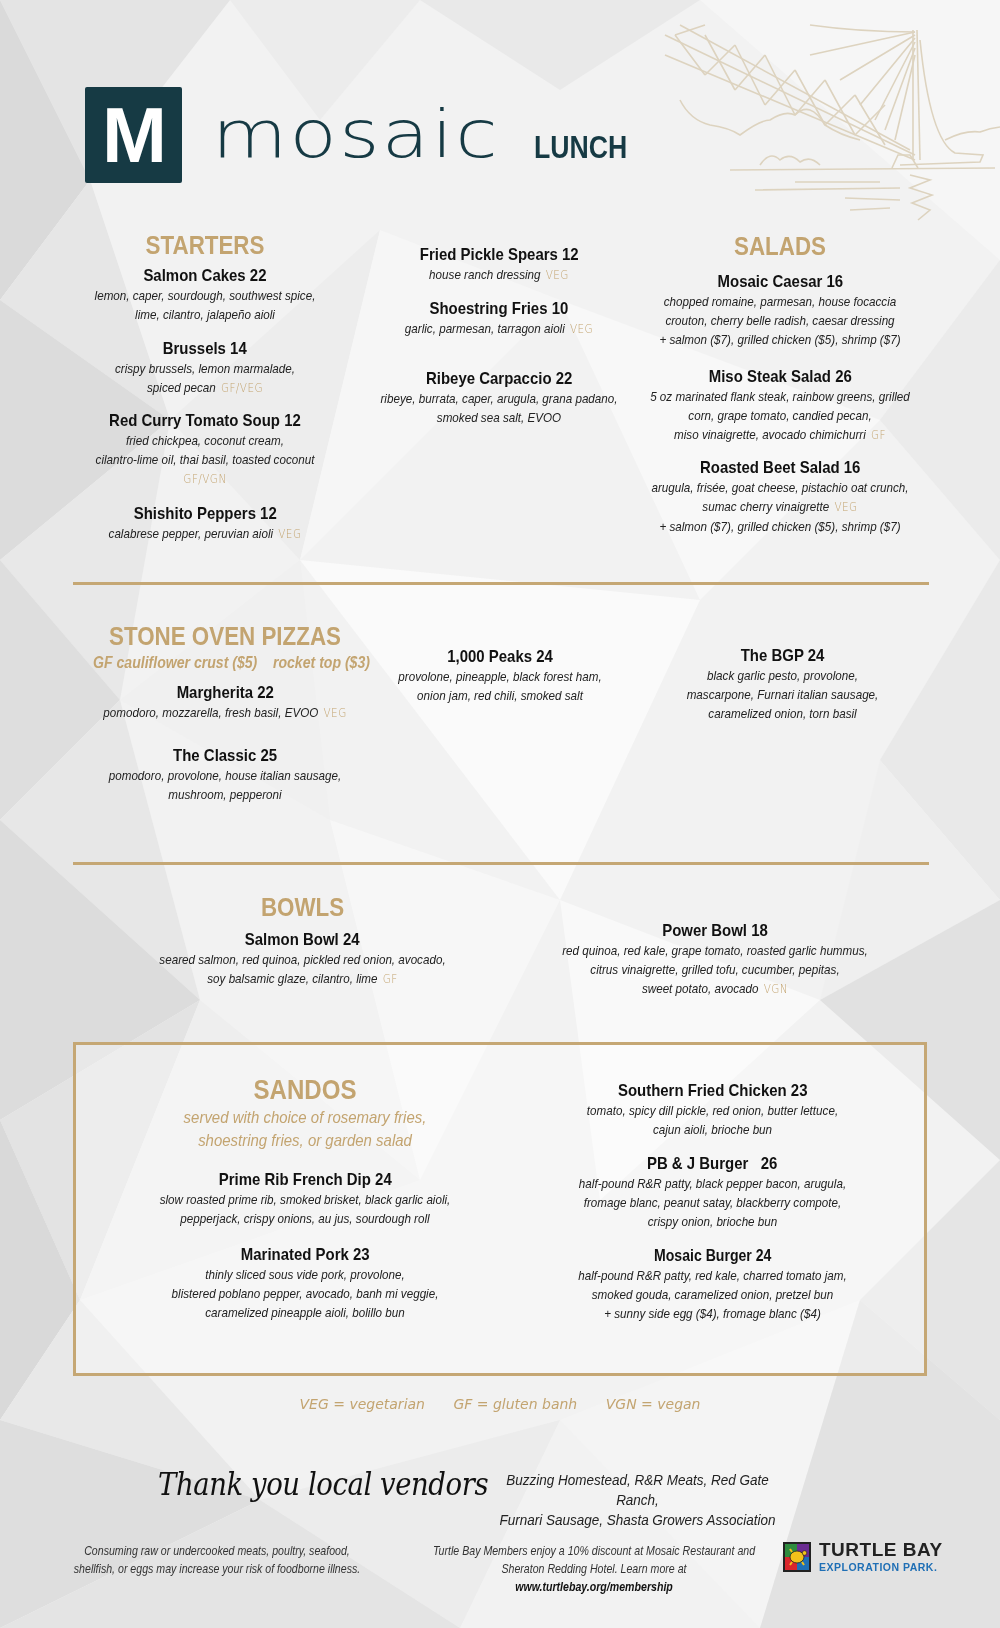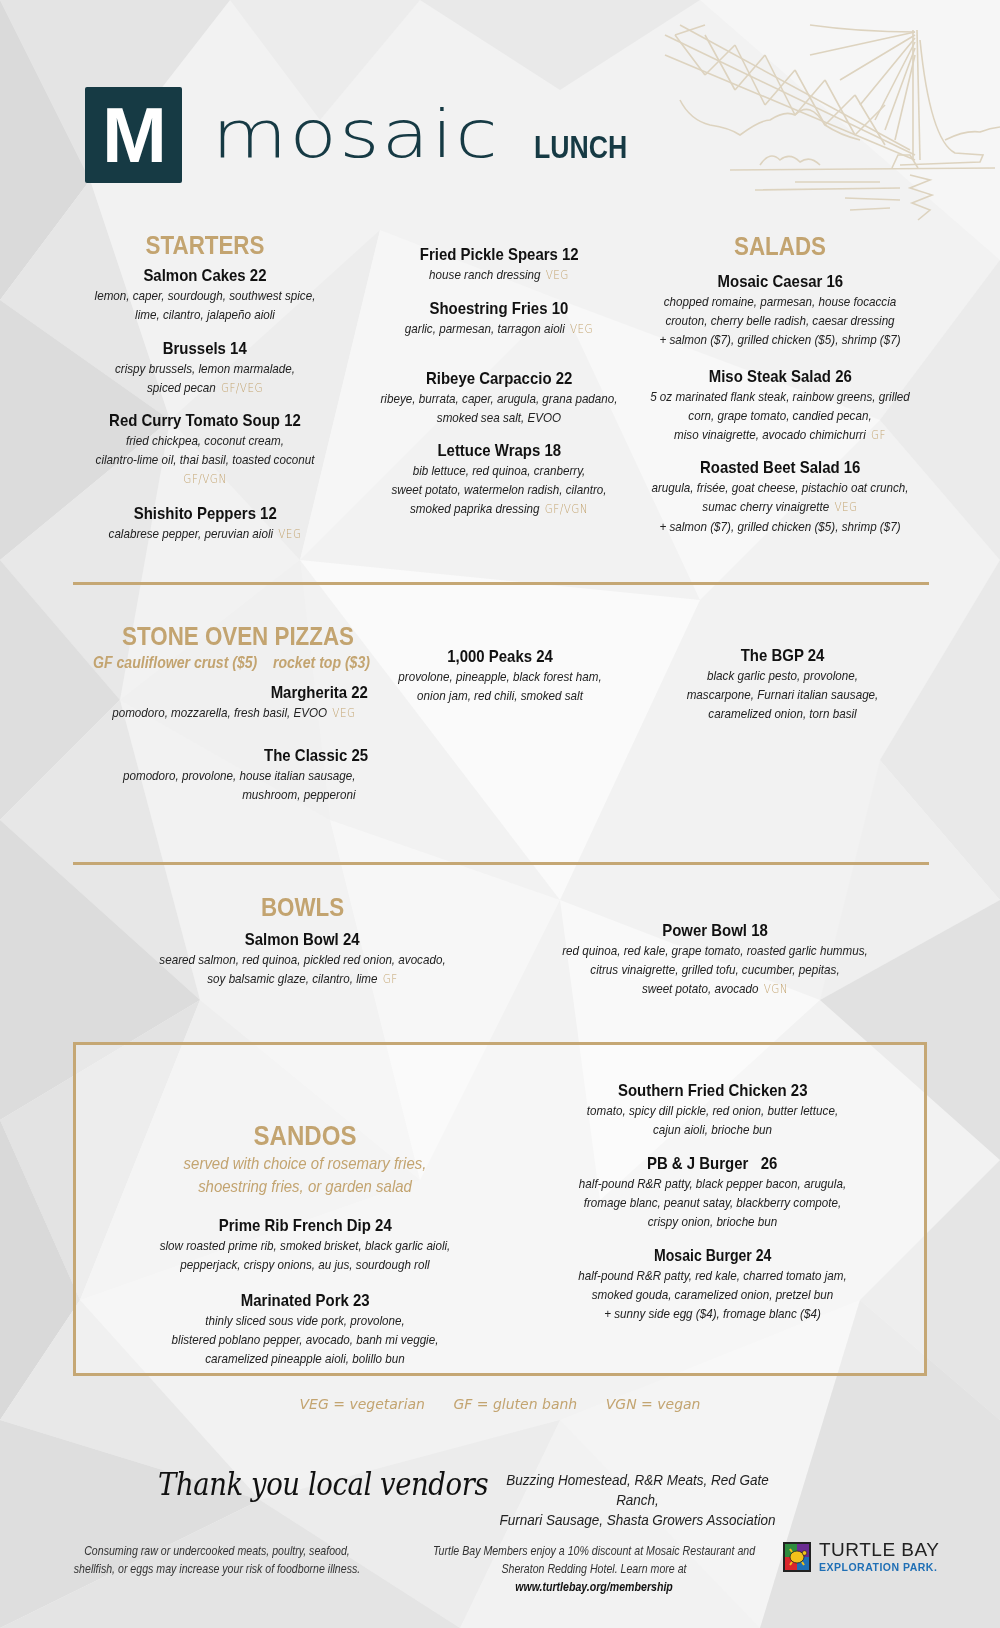--- a/index.html
+++ b/index.html
@@ -104,21 +104,21 @@
     transform: scaleX(0.87);
   }
   .membership b { font-weight: 700; color: #111; }
   .tb-logo { left: 783px; top: 1541px; width: 160px; height: 36px; }
   .tb-icon {
     position: absolute; left: 0; top: 1px; width: 28px; height: 30px;
     border: 2px solid #222; overflow: hidden;
   }
   .tb-name {
     position: absolute; left: 36px; top: -2px;
-    font-weight: 400; font-size: 19px; color: #222; letter-spacing: 0.5px;
+    font-weight: 700; font-size: 19px; color: #222; letter-spacing: 0.5px;
     white-space: nowrap;
   }
   .tb-sub {
     position: absolute; left: 36px; top: 20px;
     font-weight: 700; font-size: 10.5px; color: #1f6fb5; letter-spacing: 0.5px;
     white-space: nowrap;
   }
   .bridge { left: 660px; top: 20px; width: 340px; height: 210px; }
 </style>
 </head>
@@ -217,26 +217,20 @@
   </div>
   <div class="item" style="margin-bottom:29px;">
     <span class="item-name">Shoestring Fries  10</span>
     <span class="item-desc"><span>garlic, parmesan, tarragon aioli</span><span class="tag">VEG</span></span>
   </div>
   <div class="item" style="margin-bottom:13px;">
     <span class="item-name">Ribeye Carpaccio  22</span>
     <span class="item-desc">ribeye, burrata, caper, arugula, grana padano,</span>
     <span class="item-desc">smoked sea salt, EVOO</span>
   </div>
-  <div class="item">
-    <span class="item-name">Lettuce Wraps  18</span>
-    <span class="item-desc">bib lettuce, red quinoa, cranberry,</span>
-    <span class="item-desc">sweet potato, watermelon radish, cilantro,</span>
-    <span class="item-desc"><span>smoked paprika dressing</span><span class="tag">GF/VGN</span></span>
-  </div>
 </div>
 
 <div class="abs col" style="left:630px; top:231px; width:300px;">
   <div class="sec-h" style="margin-bottom:9px;">SALADS</div>
   <div class="item" style="margin-bottom:17px;">
     <span class="item-name">Mosaic Caesar  16</span>
     <span class="item-desc">chopped romaine, parmesan, house focaccia</span>
     <span class="item-desc">crouton, cherry belle radish, caesar dressing</span>
     <span class="item-desc">+ salmon ($7), grilled chicken ($5), shrimp ($7)</span>
   </div>
@@ -249,21 +243,21 @@
   <div class="item">
     <span class="item-name">Roasted Beet Salad  16</span>
     <span class="item-desc">arugula, frisée, goat cheese, pistachio oat crunch,</span>
     <span class="item-desc"><span>sumac cherry vinaigrette</span><span class="tag">VEG</span></span>
     <span class="item-desc">+ salmon ($7), grilled chicken ($5), shrimp ($7)</span>
   </div>
 </div>
 
 <div class="abs divider" style="top:582px;"></div>
 
-<div class="abs col" style="left:75px; top:621px; width:300px;text-align:right;">
+<div class="abs col" style="left:75px; top:621px; width:300px;">
   <div class="sec-h">STONE OVEN PIZZAS</div>
   <div class="sec-sub" style="white-space:pre; margin-bottom:10px; margin-top:2px;">GF cauliflower crust ($5)    rocket top ($3)</div>
   <div class="item" style="margin-bottom:22px;">
     <span class="item-name">Margherita  22</span>
     <span class="item-desc"><span>pomodoro, mozzarella, fresh basil, EVOO</span><span class="tag">VEG</span></span>
   </div>
   <div class="item">
     <span class="item-name">The Classic  25</span>
     <span class="item-desc">pomodoro, provolone, house italian sausage,</span>
     <span class="item-desc">mushroom, pepperoni</span>
@@ -300,21 +294,21 @@
 <div class="abs col" style="left:520px; top:920px; width:390px;">
   <div class="item">
     <span class="item-name">Power Bowl  18</span>
     <span class="item-desc">red quinoa, red kale, grape tomato, roasted garlic hummus,</span>
     <span class="item-desc">citrus vinaigrette, grilled tofu, cucumber, pepitas,</span>
     <span class="item-desc"><span>sweet potato, avocado</span><span class="tag">VGN</span></span>
   </div>
 </div>
 
 <div class="abs sandos-box"></div>
-<div class="abs col" style="left:110px; top:1074px; width:390px;margin-top:46px;">
+<div class="abs col" style="left:110px; top:1074px; width:390px;">
   <div class="sec-h" style="font-size:28px;">SANDOS</div>
   <div class="sec-sub" style="font-weight:400; font-size:17px; line-height:23px;">served with choice of rosemary fries,</div>
   <div class="sec-sub" style="font-weight:400; font-size:17px; line-height:23px; margin-bottom:17px;">shoestring fries, or garden salad</div>
   <div class="item" style="margin-bottom:16px;">
     <span class="item-name">Prime Rib French Dip  24</span>
     <span class="item-desc">slow roasted prime rib, smoked brisket, black garlic aioli,</span>
     <span class="item-desc">pepperjack, crispy onions, au jus, sourdough roll</span>
   </div>
   <div class="item">
     <span class="item-name">Marinated Pork  23</span>

